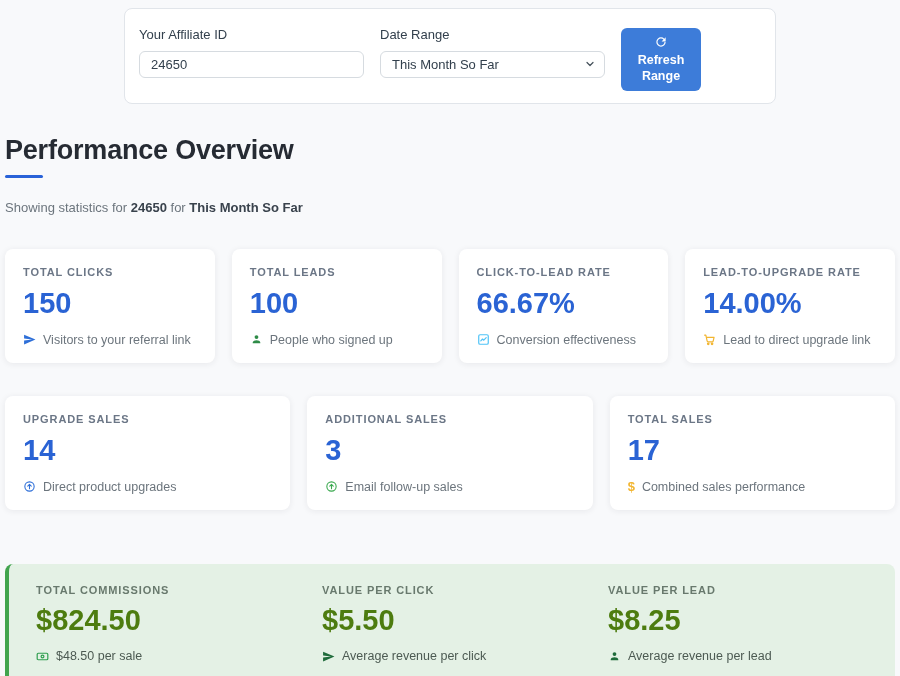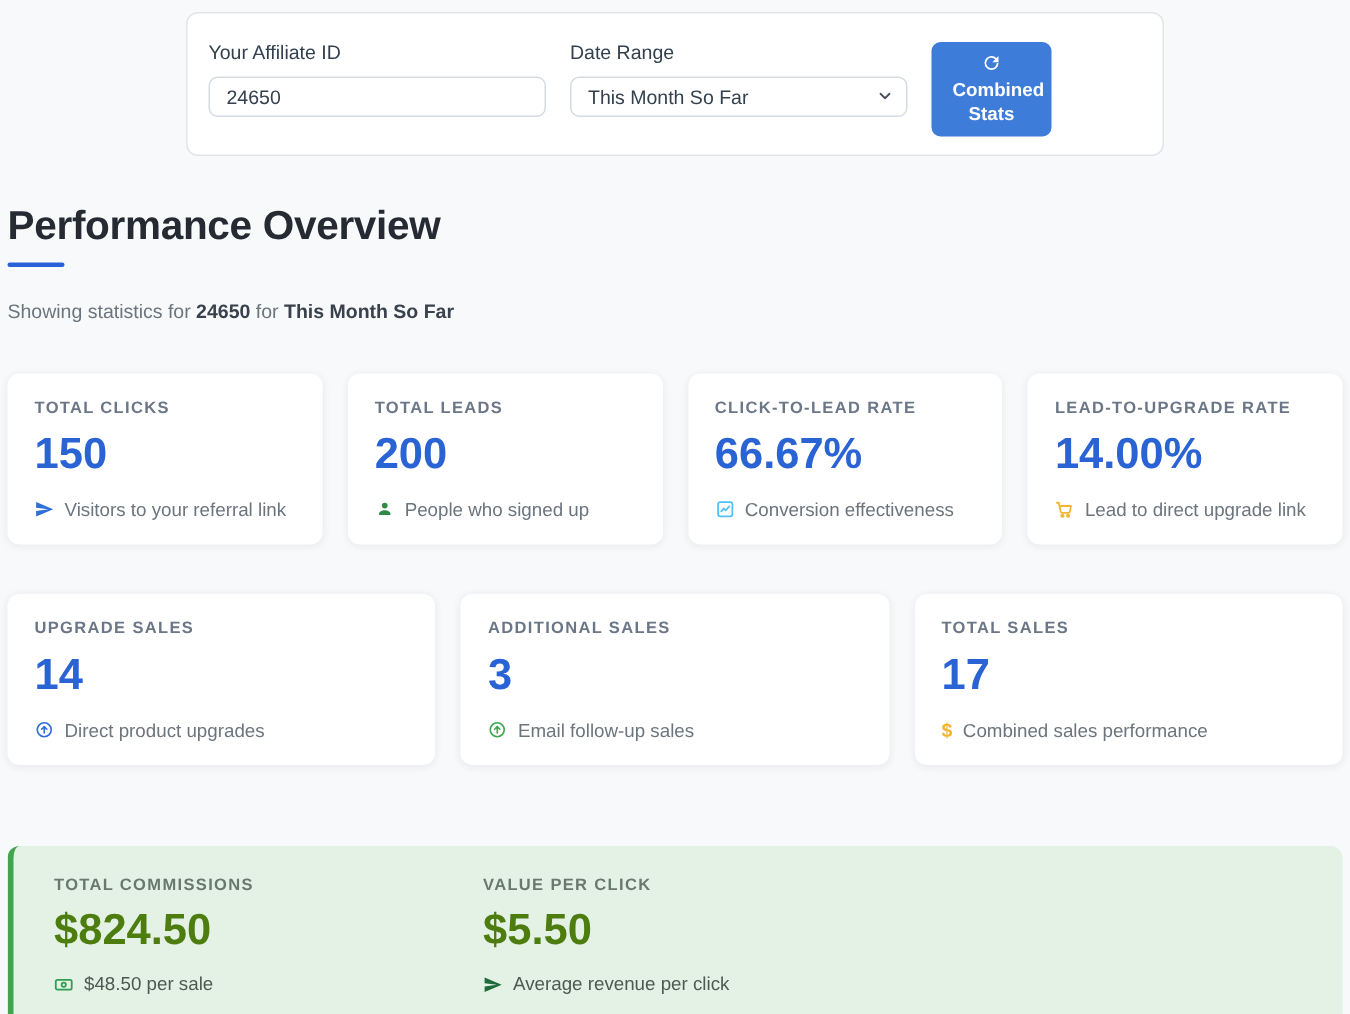--- a/index.html
+++ b/index.html
@@ -117,21 +117,21 @@
           </svg>
       </span>
     </div>
   </div>
   <button class="refresh-btn">
     <span class="icon">
       <svg viewBox="0 0 24 24" width="14" height="14" fill="#fff">
           <path d="M17.65 6.35A7.96 7.96 0 0012 4a8 8 0 108 8h-2a6 6 0 11-1.76-4.24L13 11h7V4l-2.35 2.35z"></path>
         </svg>
     </span>
-    <span style="width:52px; text-align:center;">Combined Stats</span>
+    <span style="width:52px; text-align:center;">Refresh Range</span>
   </button>
 </div>
 
 <div class="content">
 
   <h1 class="page-title">Performance Overview</h1>
   <div class="title-underline"></div>
   <div class="subtitle">
     <span>Showing statistics for</span>
     <b>24650</b>
@@ -149,21 +149,21 @@
           <svg viewBox="0 0 24 24" width="13" height="13" fill="currentColor">
               <path d="M2.01 21L23 12 2.01 3 2 10l15 2-15 2z"></path>
             </svg>
         </span>
         <span>Visitors to your referral link</span>
       </div>
     </div>
 
     <div class="card">
       <div class="card-label">TOTAL LEADS</div>
-      <div class="card-value">200</div>
+      <div class="card-value">100</div>
       <div class="card-desc">
         <span class="icon ic-green">
           <svg viewBox="0 0 24 24" width="13" height="13" fill="currentColor">
               <path d="M12 11a3.5 3.5 0 100-7 3.5 3.5 0 000 7zm0 2.2c-3.1 0-7 1.55-7 4.3V19h14v-1.5c0-2.75-3.9-4.3-7-4.3z"></path>
             </svg>
         </span>
         <span>People who signed up</span>
       </div>
     </div>
 
@@ -259,14 +259,26 @@
       <div class="commission-desc">
         <span class="icon ic-dgreen">
           <svg viewBox="0 0 24 24" width="13" height="13" fill="currentColor">
               <path d="M2.01 21L23 12 2.01 3 2 10l15 2-15 2z"></path>
             </svg>
         </span>
         <span>Average revenue per click</span>
       </div>
     </div>
 
+    <div class="commission-col">
+      <div class="commission-label">VALUE PER LEAD</div>
+      <div class="commission-value">$8.25</div>
+      <div class="commission-desc">
+        <span class="icon ic-dgreen">
+          <svg viewBox="0 0 24 24" width="13" height="13" fill="currentColor">
+              <path d="M12 11a3.5 3.5 0 100-7 3.5 3.5 0 000 7zm0 2.2c-3.1 0-7 1.55-7 4.3V19h14v-1.5c0-2.75-3.9-4.3-7-4.3z"></path>
+            </svg>
+        </span>
+        <span>Average revenue per lead</span>
+      </div>
+    </div>
   </div>
 </div>
 
 </body></html>

